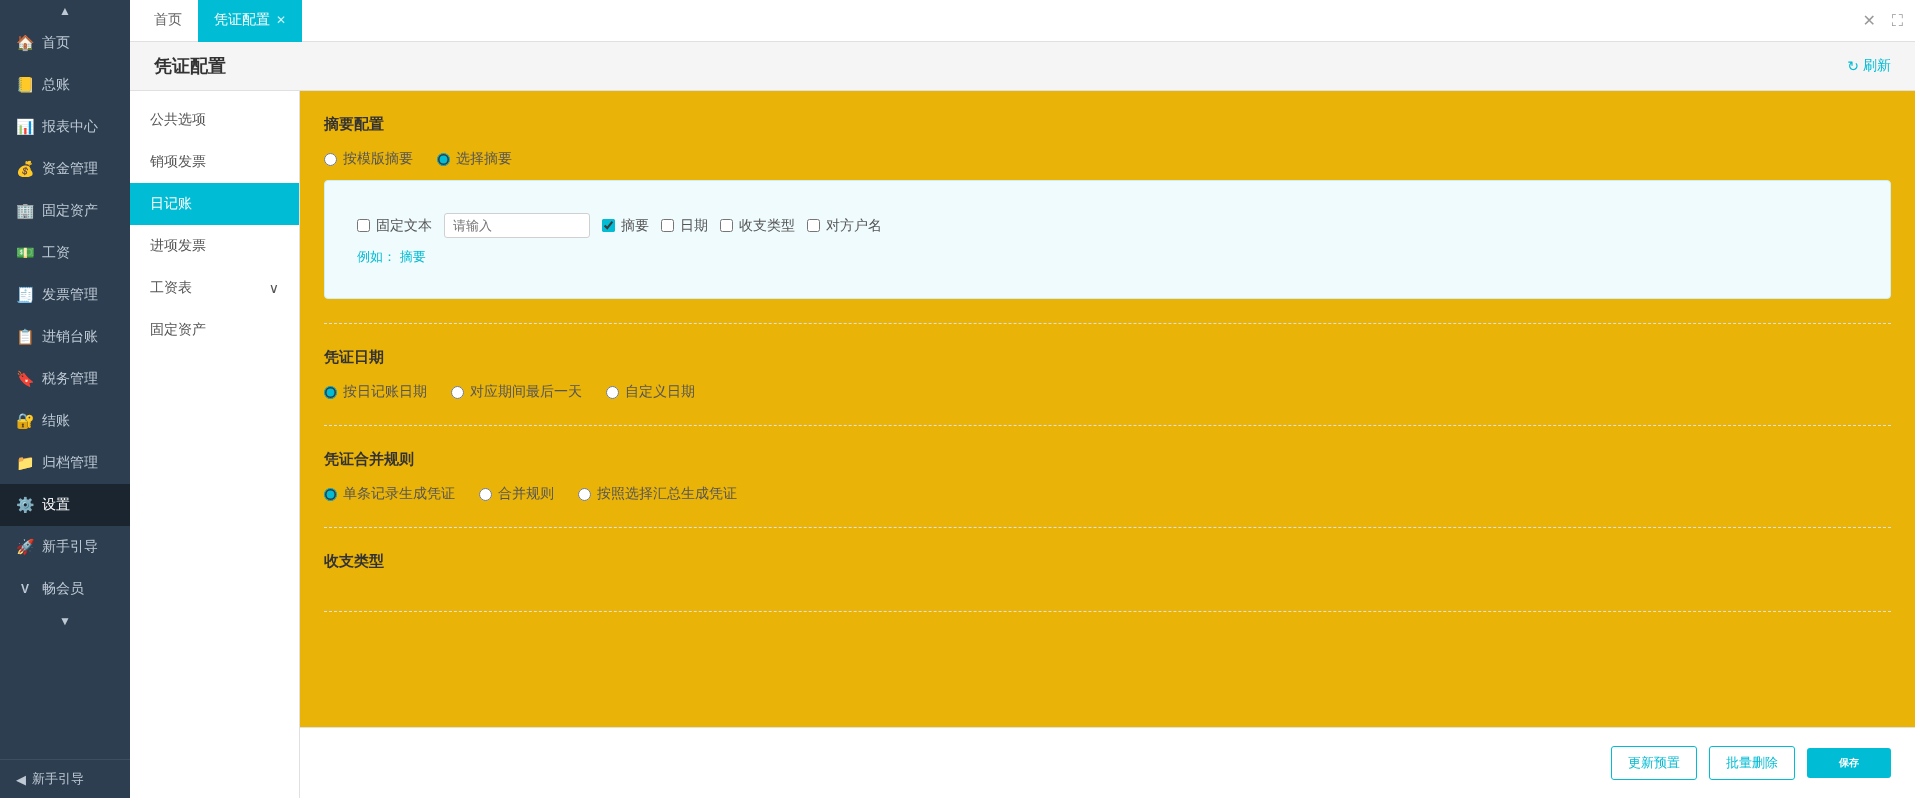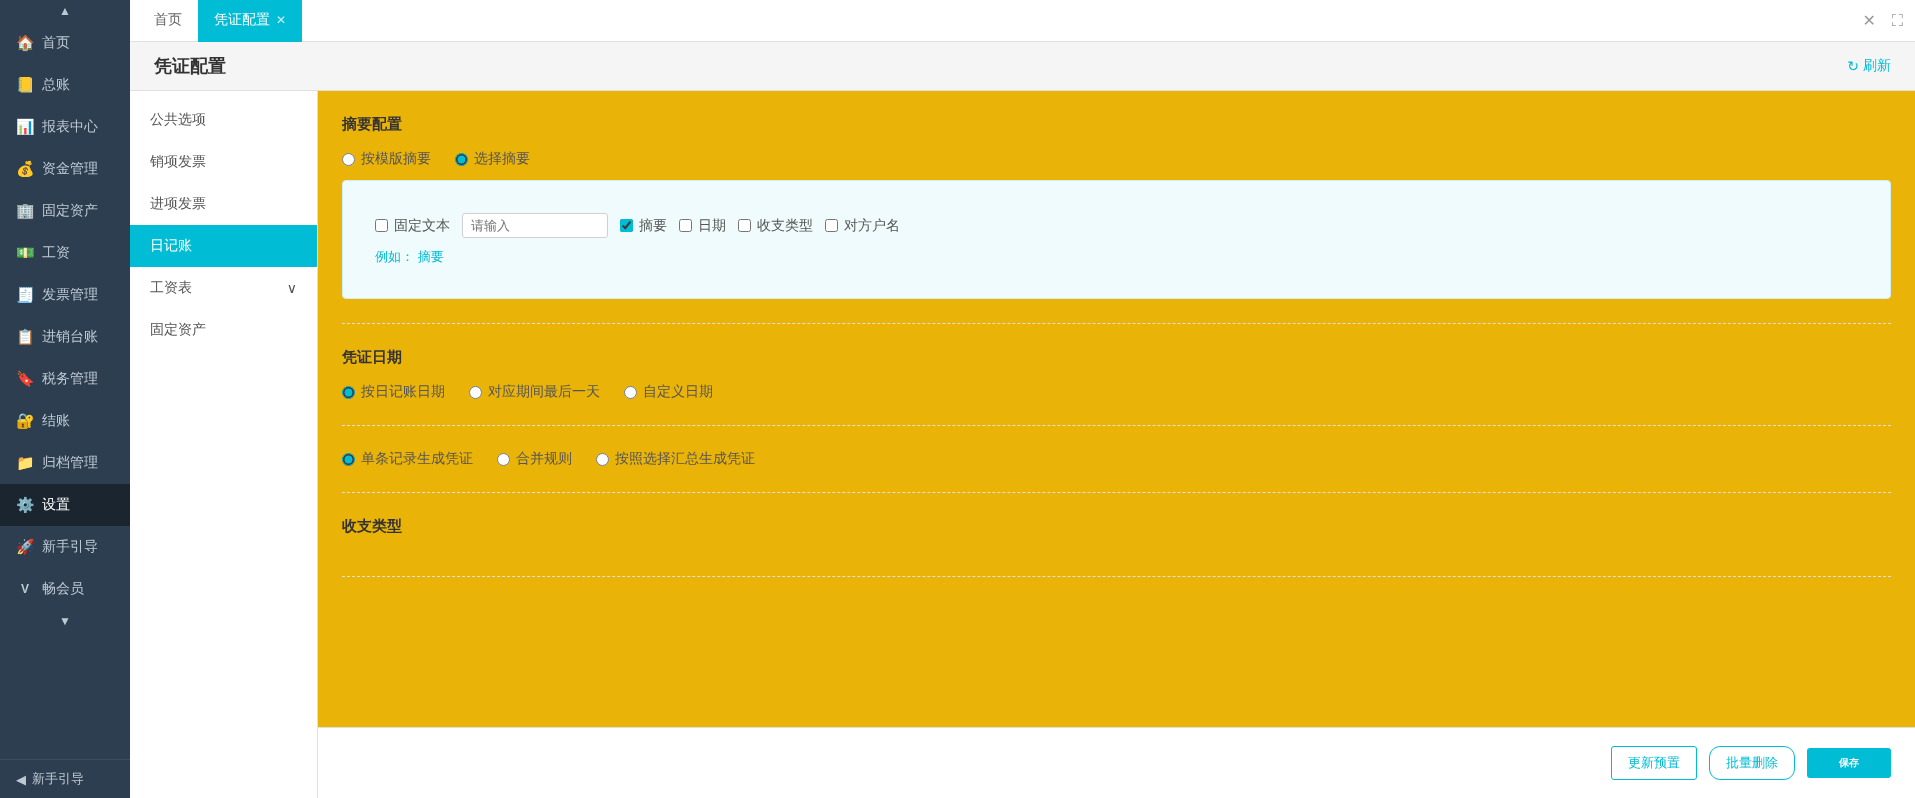--- a/index.html
+++ b/index.html
@@ -129,21 +129,21 @@
 
     
     .content-layout {
       display: flex;
       flex: 1;
       overflow: hidden;
     }
 
     
     .left-nav {
-      width: 188px;
+      width: 170px;
       background: #fff;
       border-right: 1px solid #e0e0e0;
       padding: 8px 0;
       flex-shrink: 0;
       overflow-y: auto;
     }
     .left-nav-item {
       padding: 12px 20px;
       cursor: pointer;
       color: #555;
@@ -256,21 +256,21 @@
       padding: 7px 16px;
       border-radius: 3px;
       cursor: pointer;
       font-size: 13px;
     }
     .btn-delete {
       background: #fff;
       border: 1px solid #00bcd4;
       color: #00bcd4;
       padding: 7px 16px;
-      border-radius: 11px;
+      border-radius: 3px;
       cursor: pointer;
       font-size: 13px;
     }
     .btn-save {
       background: #00bcd4;
       border: none;
       color: #fff;
       padding: 8px 32px;
       border-radius: 3px;
       cursor: pointer;
@@ -385,25 +385,25 @@
 
   <div class="content-layout">
 
     <div class="left-nav">
       <div class="left-nav-item">
         <span>公共选项</span>
       </div>
       <div class="left-nav-item">
         <span>销项发票</span>
       </div>
+      <div class="left-nav-item active">
+        <span>日记账</span>
+      </div>
       <div class="left-nav-item">
         <span>进项发票</span>
-      </div>
-      <div class="left-nav-item active">
-        <span>日记账</span>
       </div>
       <div class="left-nav-item">
         <span>工资表</span>
         <span>∨</span>
       </div>
       <div class="left-nav-item">
         <span>固定资产</span>
       </div>
     </div>
 
@@ -466,20 +466,21 @@
               <span>对应期间最后一天</span>
             </label>
             <label class="radio-label">
               <input type="radio" name="date-mode" style="">
               <span>自定义日期</span>
             </label>
           </div>
         </div>
 
         <div class="section">
+          <div class="section-title">凭证合并规则</div>
           <div class="radio-group">
             <label class="radio-label">
               <input type="radio" name="merge-mode" checked="" style="">
               <span>单条记录生成凭证</span>
             </label>
             <label class="radio-label">
               <input type="radio" name="merge-mode" style="">
               <span>合并规则</span>
             </label>
             <label class="radio-label">

